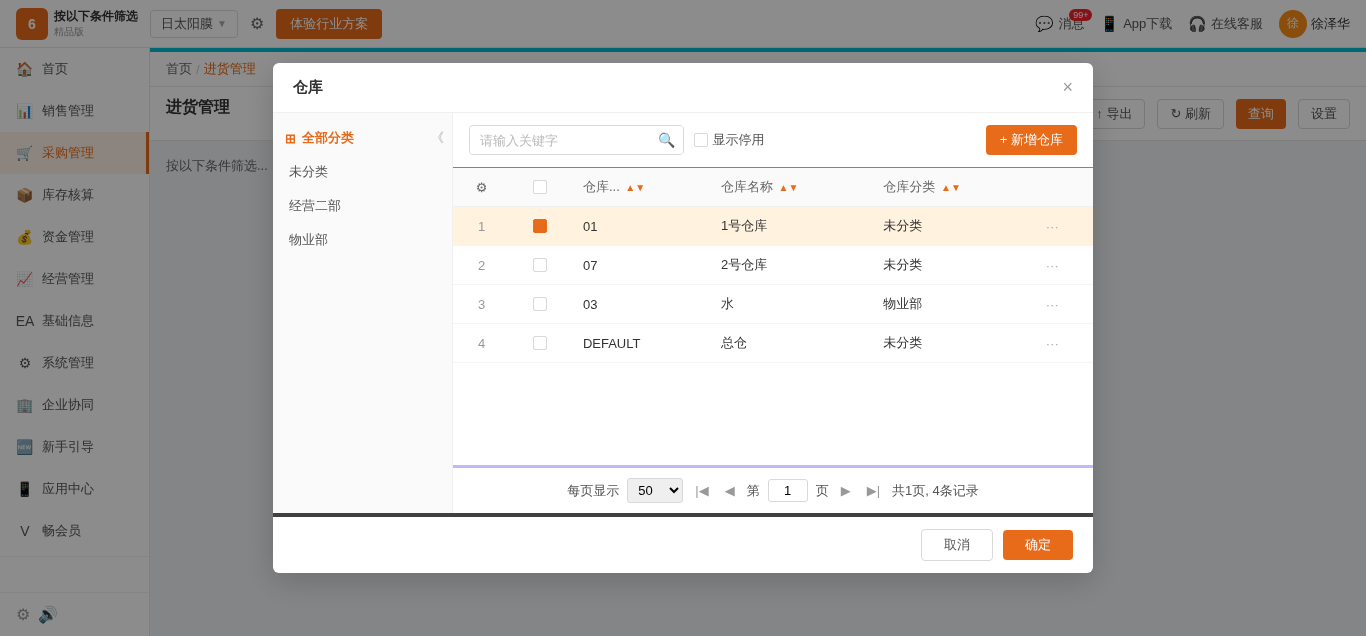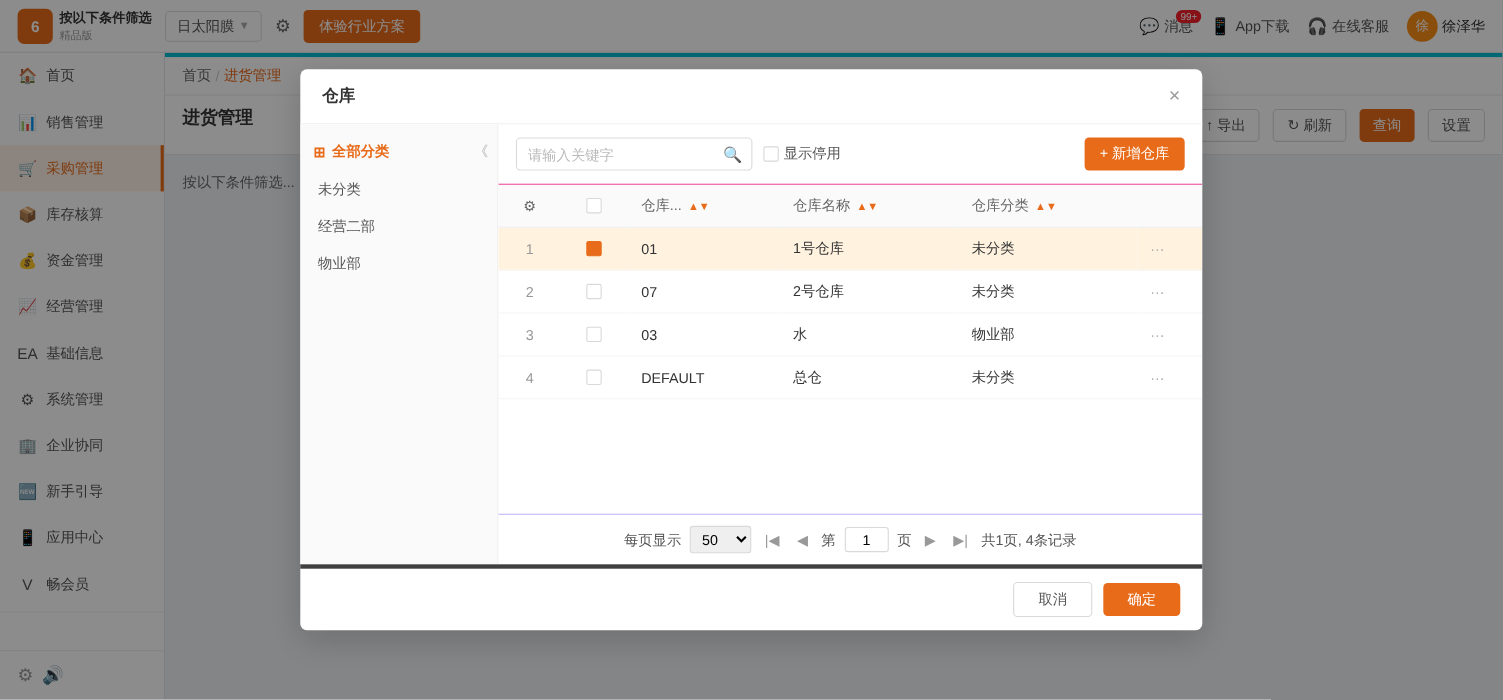--- a/index.html
+++ b/index.html
@@ -79,21 +79,21 @@
     th { padding: 10px 12px; text-align: left; color: #666; font-weight: 500; border-bottom: 1px solid #f0f0f0; white-space: nowrap; }
     td { padding: 10px 12px; border-bottom: 1px solid #f5f5f5; color: #333; }
     tr.selected td { background: #fff3e0; }
     .th-gear { text-align: center; }
     .td-center { text-align: center; }
     .td-index { text-align: center; color: #999; }
     .sort-icon { color: #e86b1a; font-size: 10px; margin-left: 2px; }
     .row-actions { color: #aaa; cursor: pointer; }
 
     
-    .modal-pagination { padding: 10px 16px; border-top: 1px solid #c4b5fd; display: flex; align-items: center; justify-content: center; gap: 8px; font-size: 13px; color: #555; }
+    .modal-pagination { padding: 10px 16px; border-top: 3px solid #c4b5fd; display: flex; align-items: center; justify-content: center; gap: 8px; font-size: 13px; color: #555; }
     .page-input { width: 40px; border: 1px solid #d9d9d9; border-radius: 3px; text-align: center; padding: 3px; font-size: 13px; }
     .page-btn { cursor: pointer; color: #999; padding: 2px 4px; }
     .per-page-select { border: 1px solid #d9d9d9; border-radius: 3px; padding: 3px 6px; font-size: 13px; cursor: pointer; }
 
     
     .modal-footer { display: flex; align-items: center; justify-content: flex-end; gap: 10px; padding: 12px 20px; border-top: 4px solid #404040; }
     .cancel-btn { border: 1px solid #d9d9d9; background: #fff; color: #555; border-radius: 4px; padding: 6px 22px; cursor: pointer; font-size: 13px; }
     .confirm-btn { background: #e86b1a; color: #fff; border: none; border-radius: 4px; padding: 6px 22px; cursor: pointer; font-size: 13px; }
 
     

